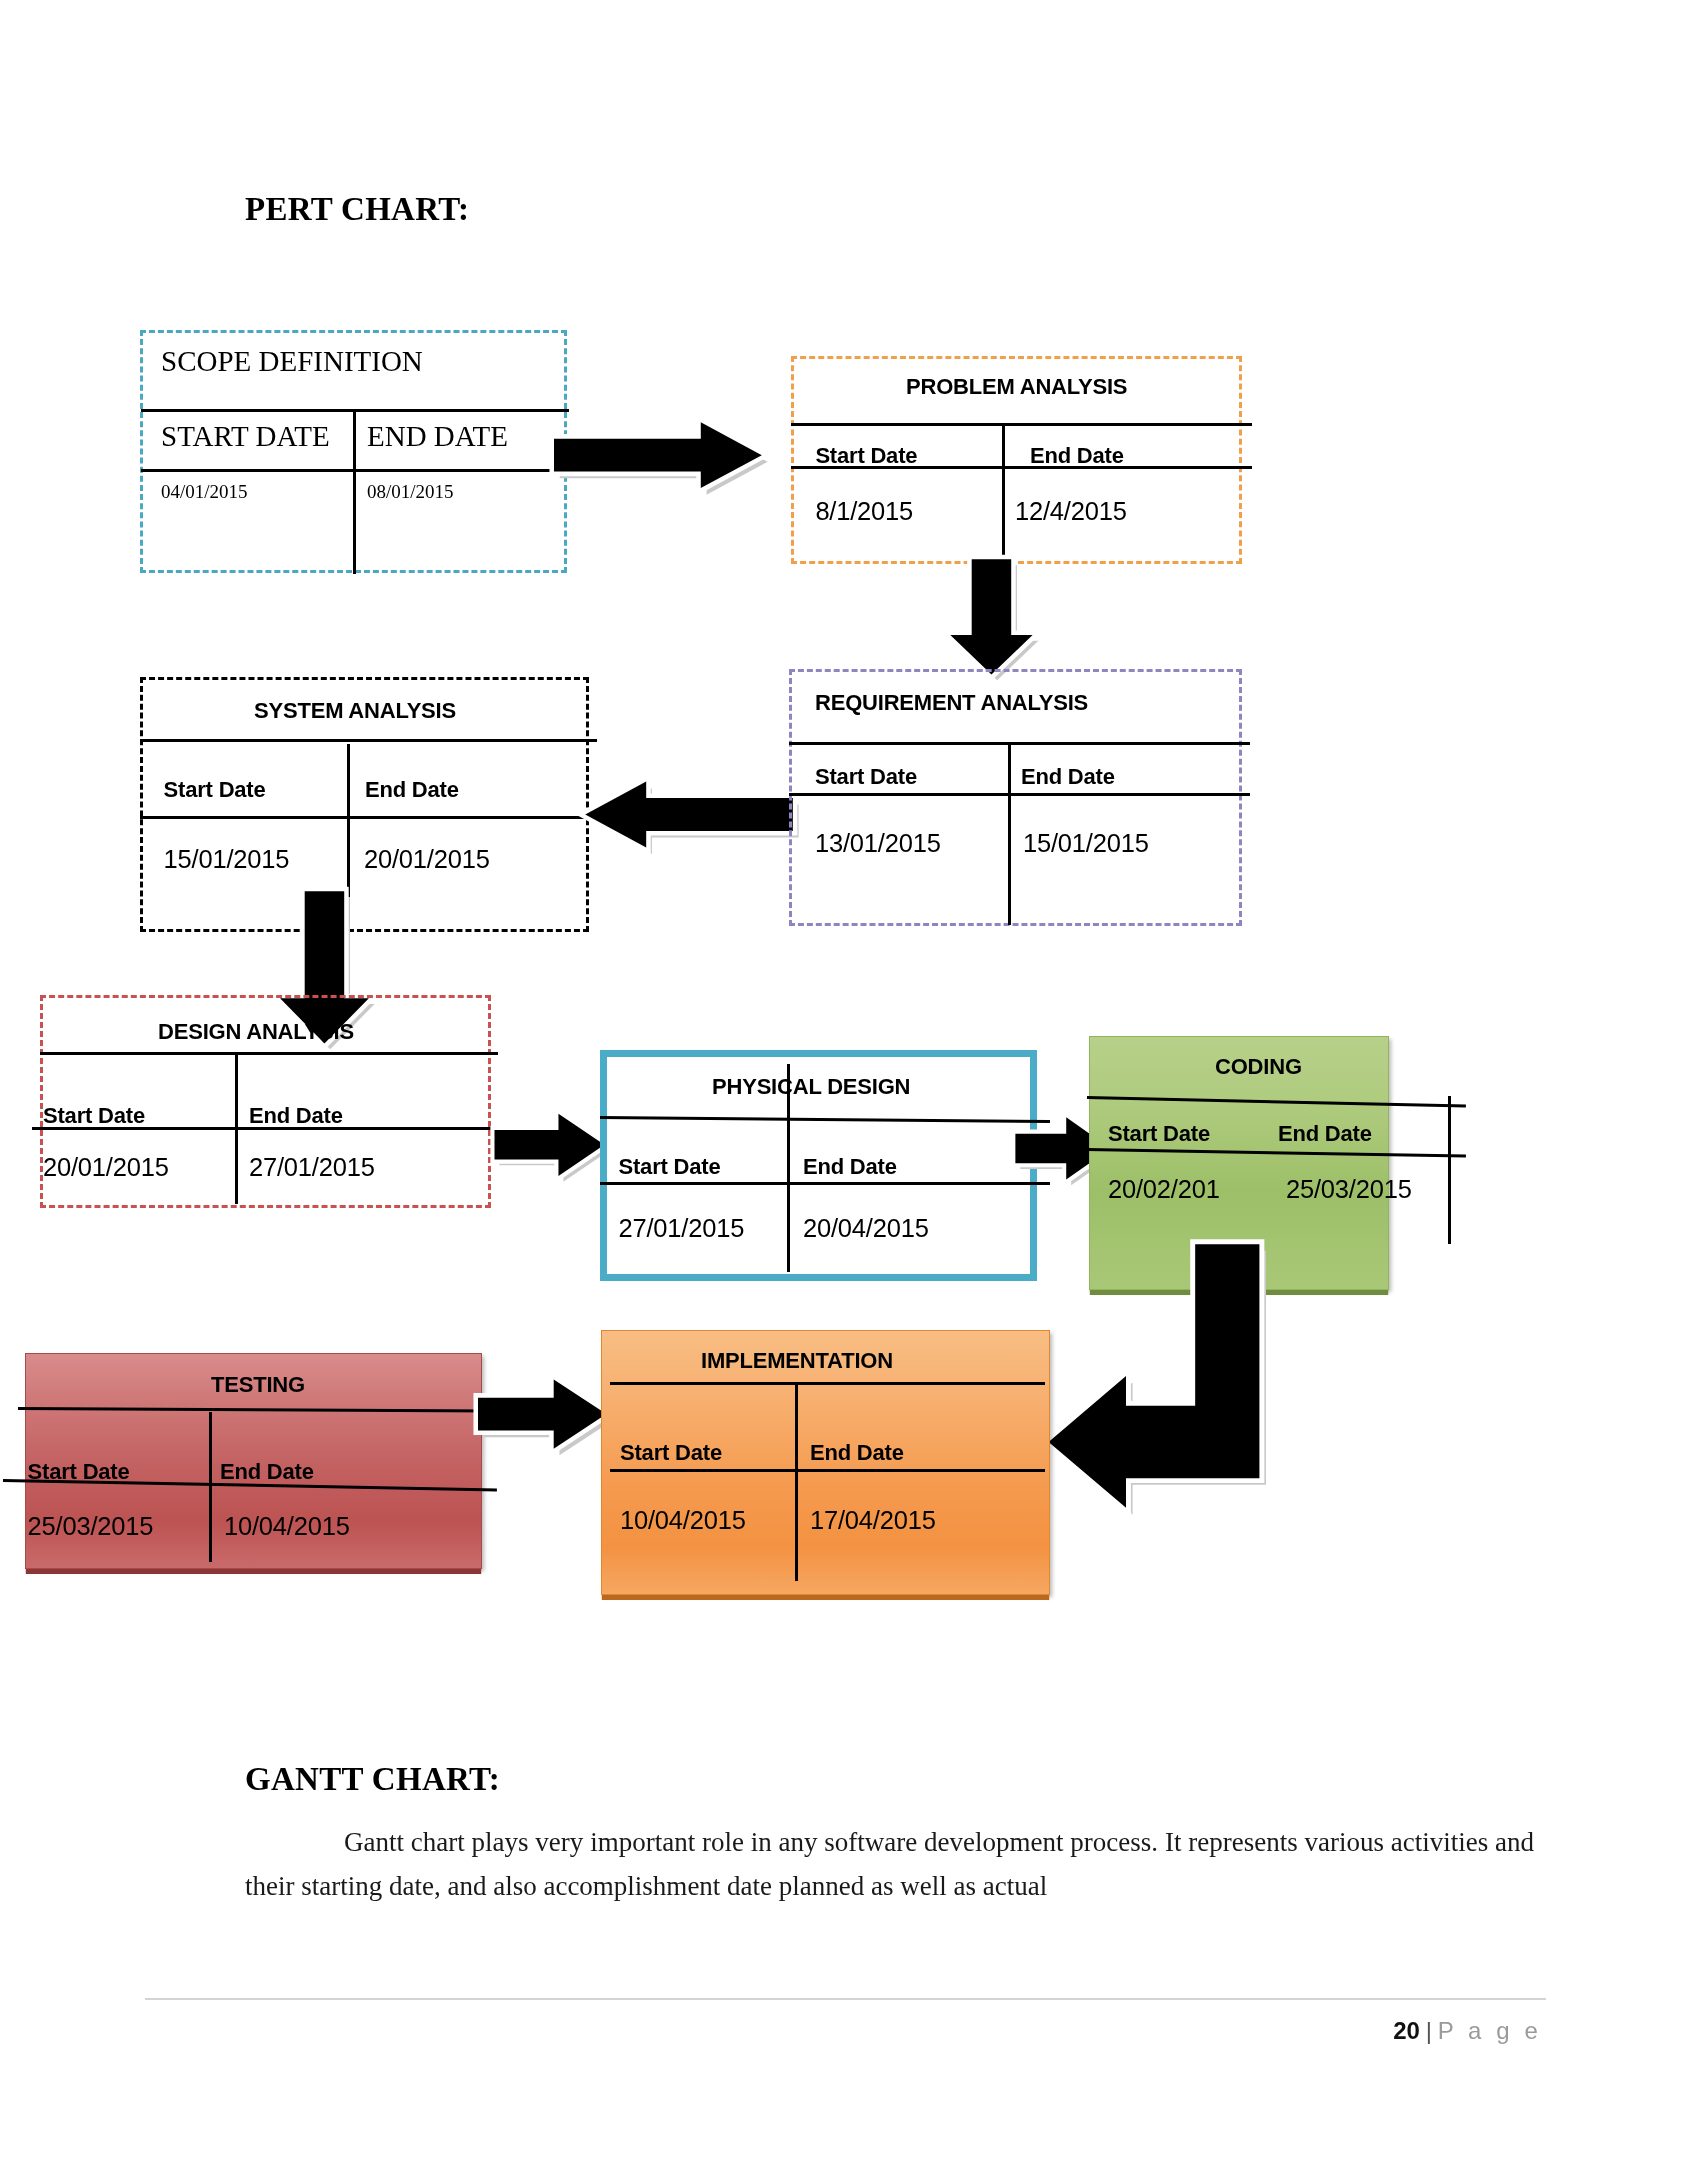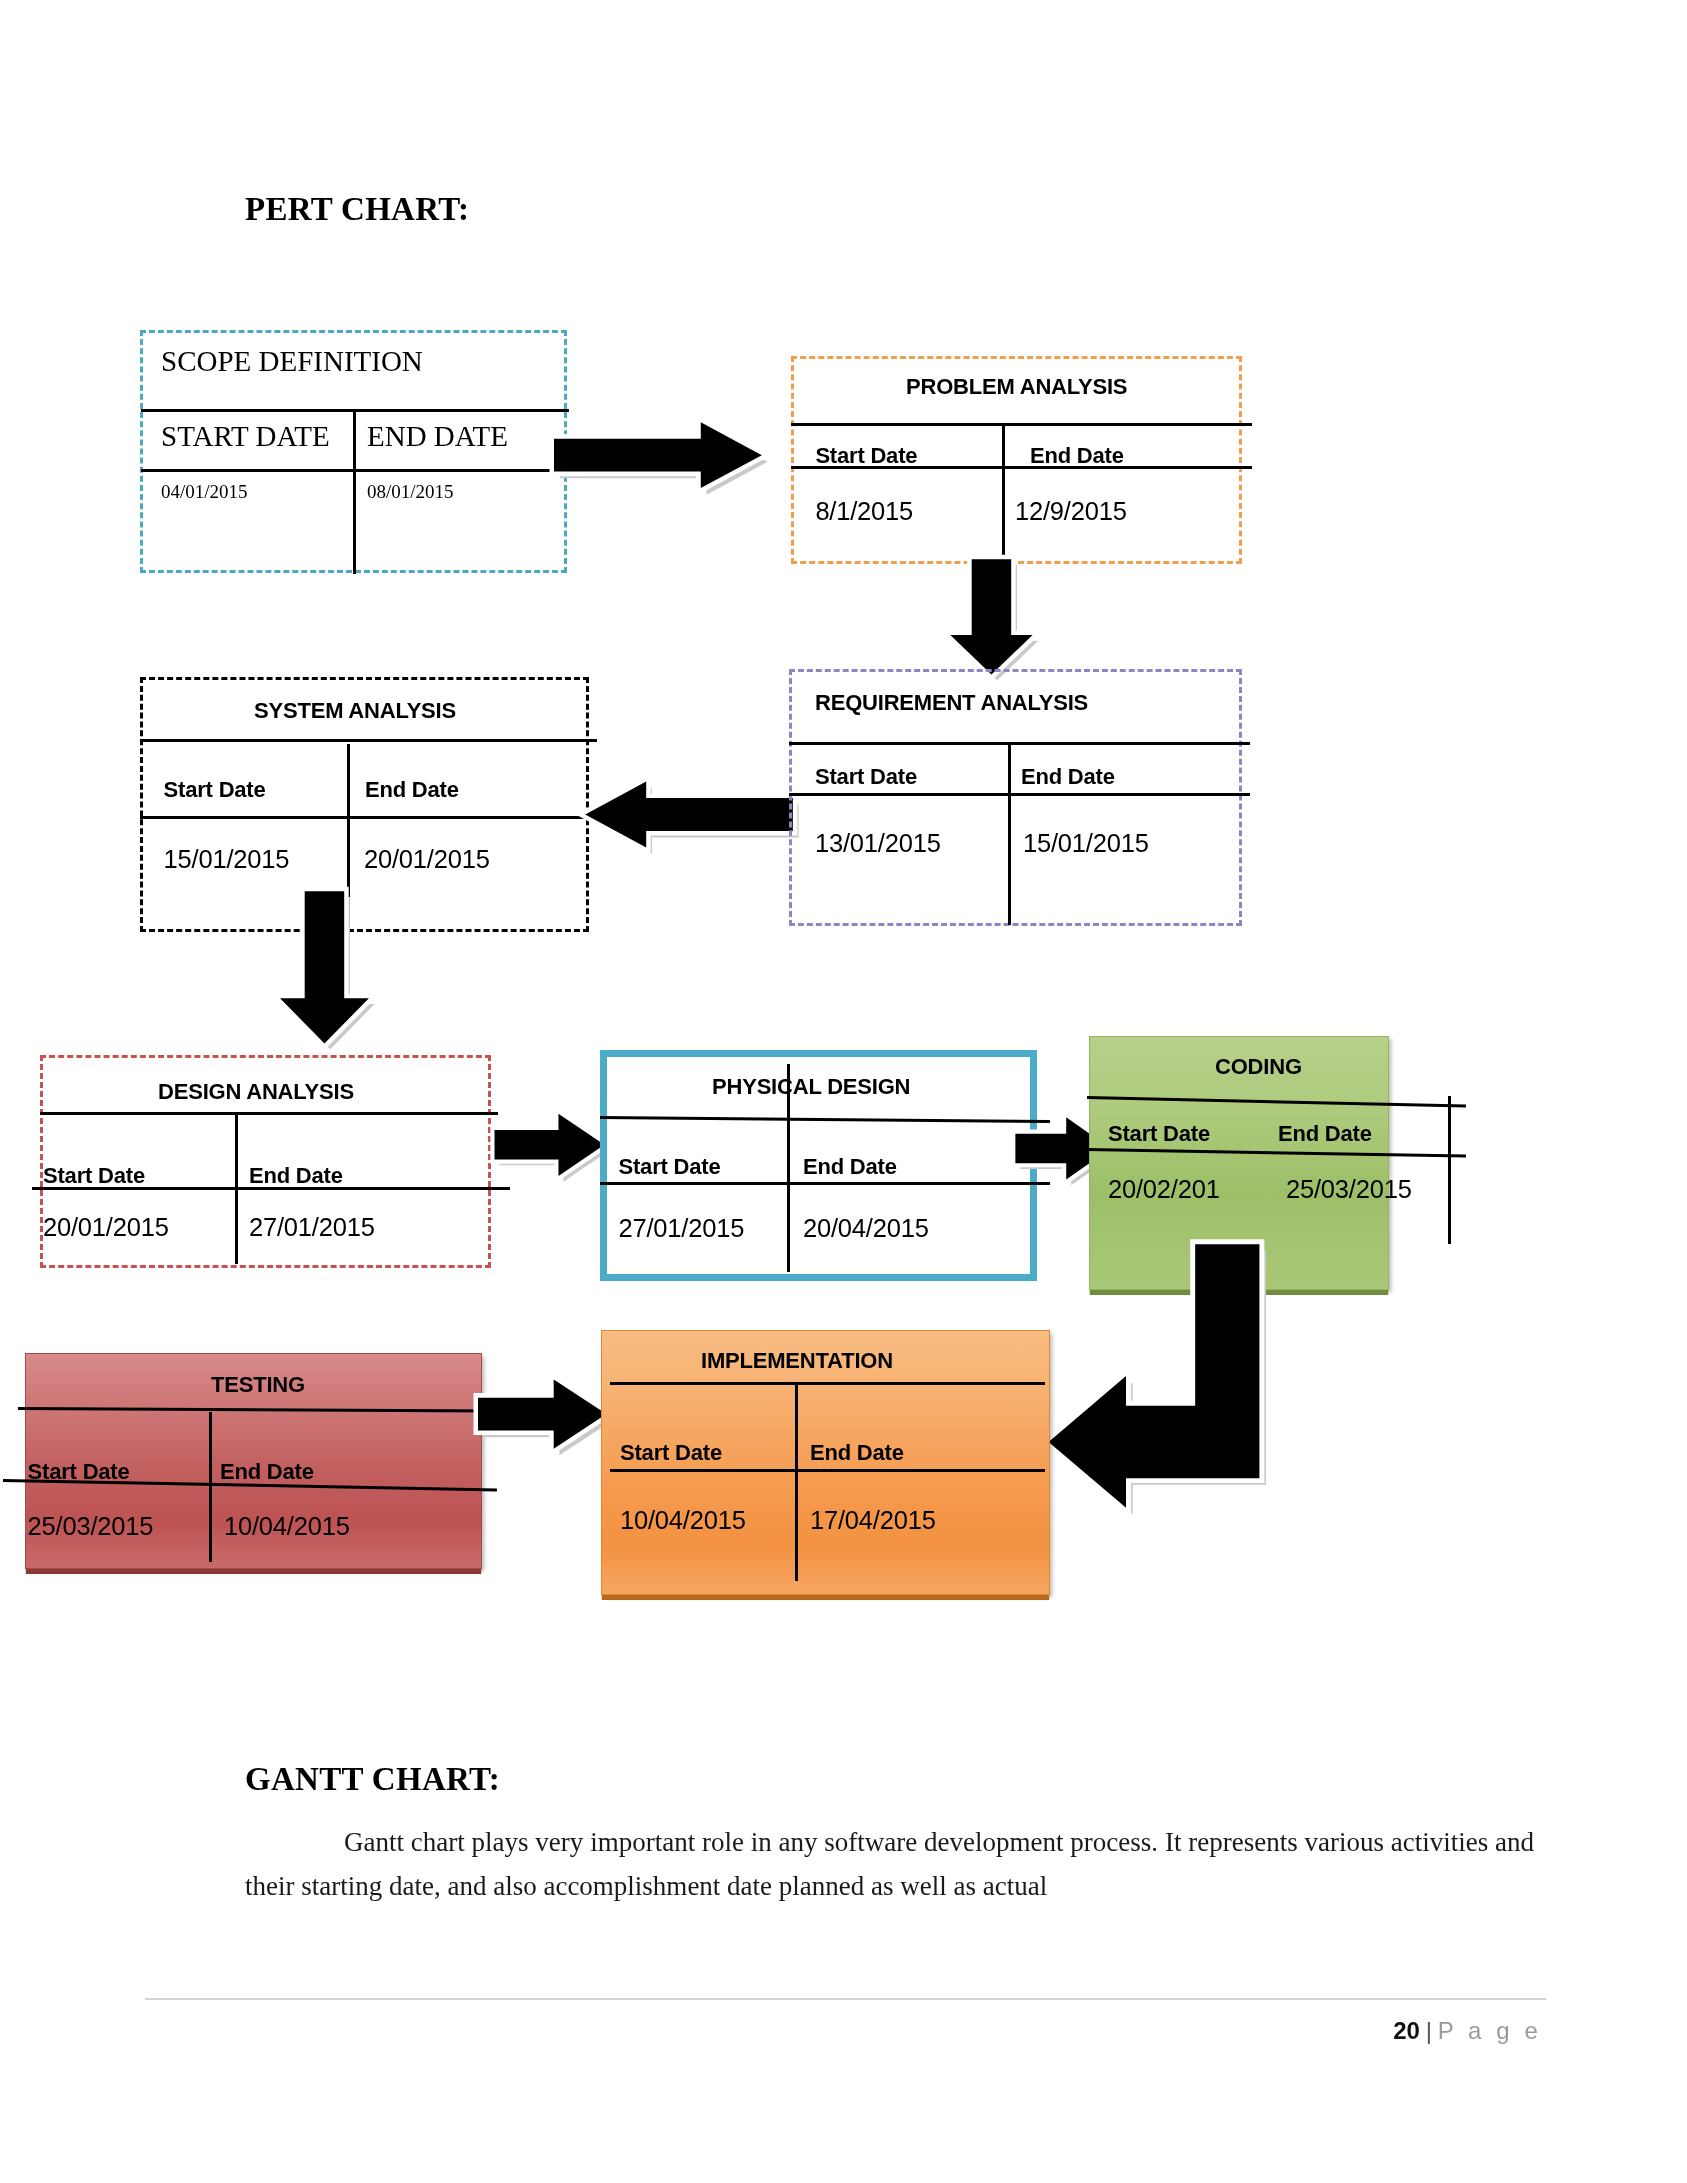--- a/index.html
+++ b/index.html
@@ -126,21 +126,21 @@
     </svg>
   </div>
 
   <div class="node dash-orange" style="left:791px;top:356px;width:451px;height:208px;">
     <div class="hdr" style="left:112px;top:15px;">PROBLEM ANALYSIS</div>
     <div class="rule" style="left:-3.3px;top:64px;width:461px;"></div>
     <div class="col" style="left:21.4px;top:84px;">Start Date</div>
     <div class="col" style="left:236px;top:84px;">End Date</div>
     <div class="rule" style="left:-3.3px;top:107px;width:461px;"></div>
     <div class="val" style="left:21.4px;top:138px;">8/1/2015</div>
-    <div class="val" style="left:221px;top:138px;">12/9/2015</div>
+    <div class="val" style="left:221px;top:138px;">12/4/2015</div>
     <div class="vrule" style="left:208px;top:64px;height:142px;"></div>
   </div>
 
   <div class="arrow" style="left:947px;top:559px;">
     <svg width="107" height="124" viewBox="0 0 130 150">
       <g transform="translate(7,7)">
         <path d="M30,0 L78,0 L78,92 L104,92 L54,140 L4,92 L30,92 Z" fill="#c9c9c9"></path>
       </g>
       <path d="M30,0 L78,0 L78,92 L104,92 L54,140 L4,92 L30,92 Z" fill="#000000" stroke="#ffffff" stroke-width="11"></path>
       <path d="M30,0 L78,0 L78,92 L104,92 L54,140 L4,92 L30,92 Z" fill="#000000"></path>
@@ -182,21 +182,21 @@
   <div class="arrow" style="left:280px;top:891px;">
     <svg width="107" height="161" viewBox="0 0 130 195">
       <g transform="translate(7,7)">
         <path d="M30,0 L78,0 L78,130 L108,130 L54,185 L0,130 L30,130 Z" fill="#c9c9c9"></path>
       </g>
       <path d="M30,0 L78,0 L78,130 L108,130 L54,185 L0,130 L30,130 Z" fill="#000000" stroke="#ffffff" stroke-width="11"></path>
       <path d="M30,0 L78,0 L78,130 L108,130 L54,185 L0,130 L30,130 Z" fill="#000000"></path>
     </svg>
   </div>
 
-  <div class="node dash-red" style="left:40px;top:1055px;width:451px;height:213px;">
+  <div class="node dash-red" style="left:40px;top:995px;width:451px;height:213px;">
     <div class="hdr" style="left:115px;top:20.6px;">DESIGN ANALYSIS</div>
     <div class="rule" style="left:-3.3px;top:54px;width:458px;"></div>
     <div class="col" style="left:0px;top:105px;">Start Date</div>
     <div class="col" style="left:206px;top:105px;">End Date</div>
     <div class="rule" style="left:-11.5px;top:129px;width:478px;"></div>
     <div class="val" style="left:0px;top:155px;">20/01/2015</div>
     <div class="val" style="left:206px;top:155px;">27/01/2015</div>
     <div class="vrule" style="left:192px;top:56px;height:150px;"></div>
   </div>
 

